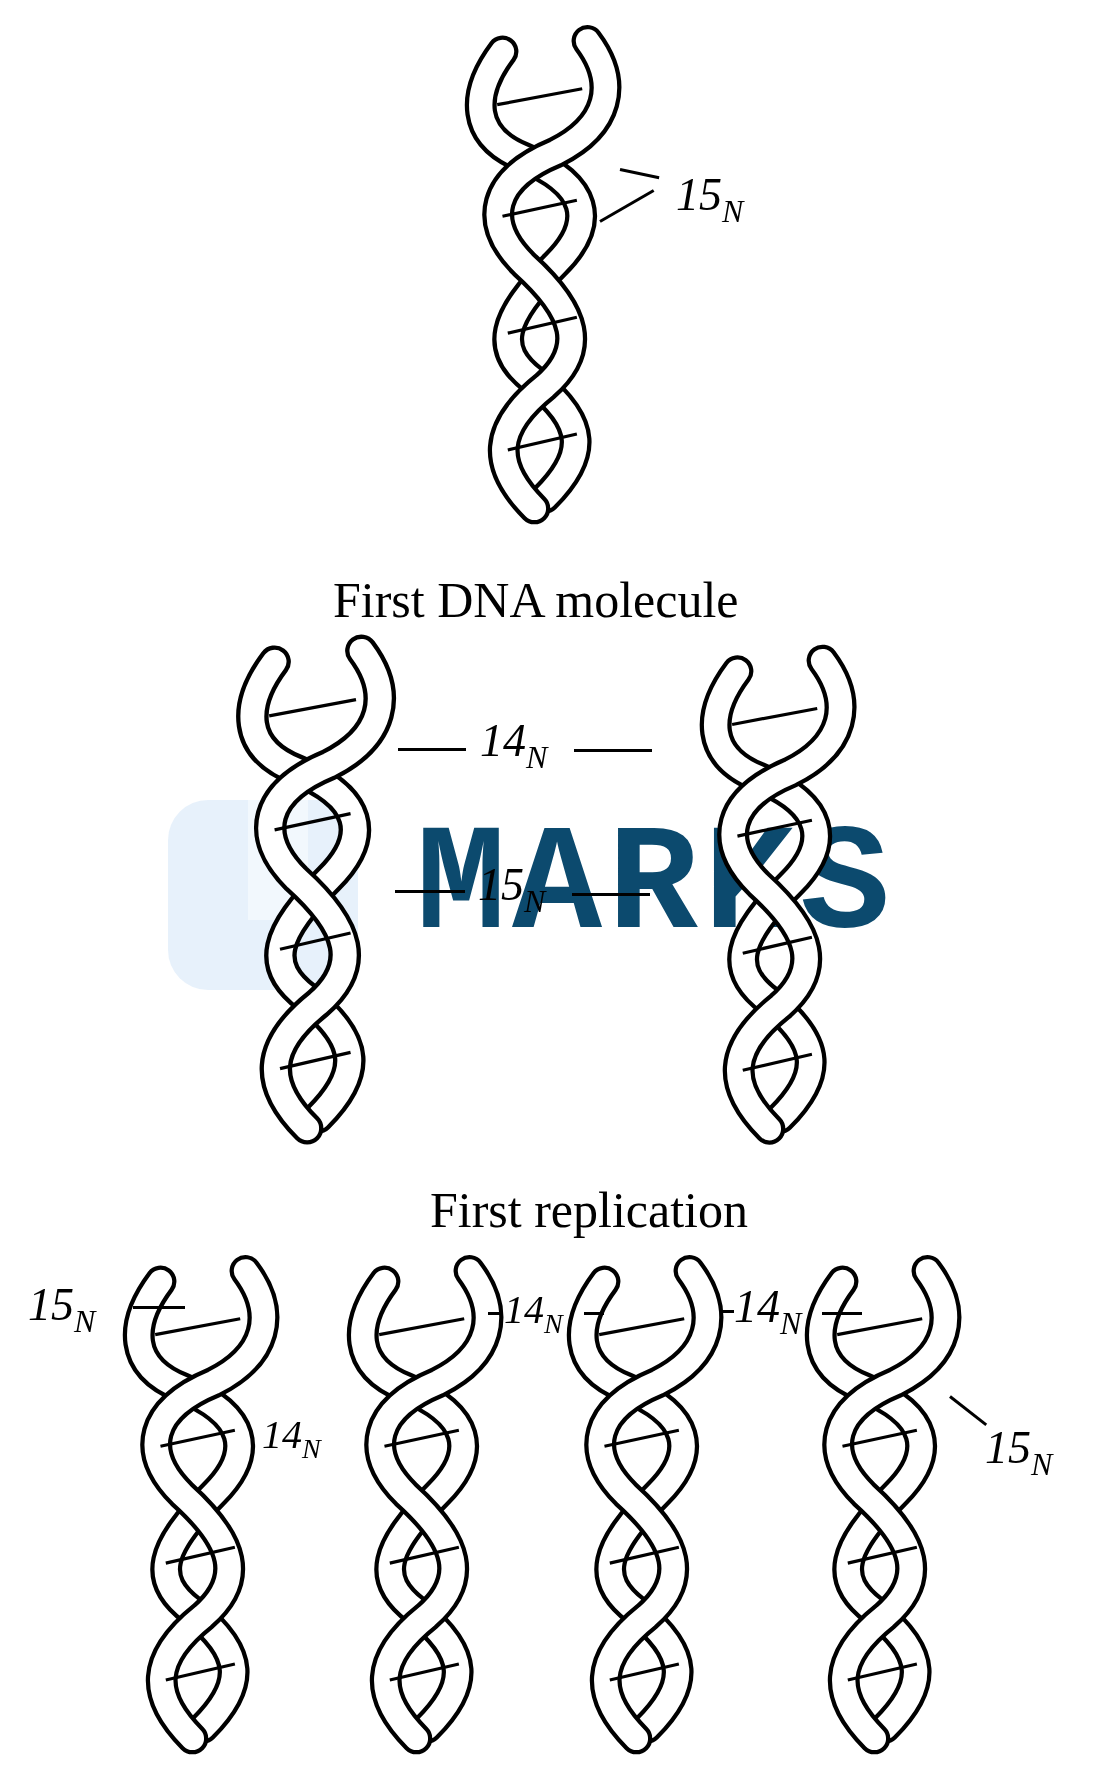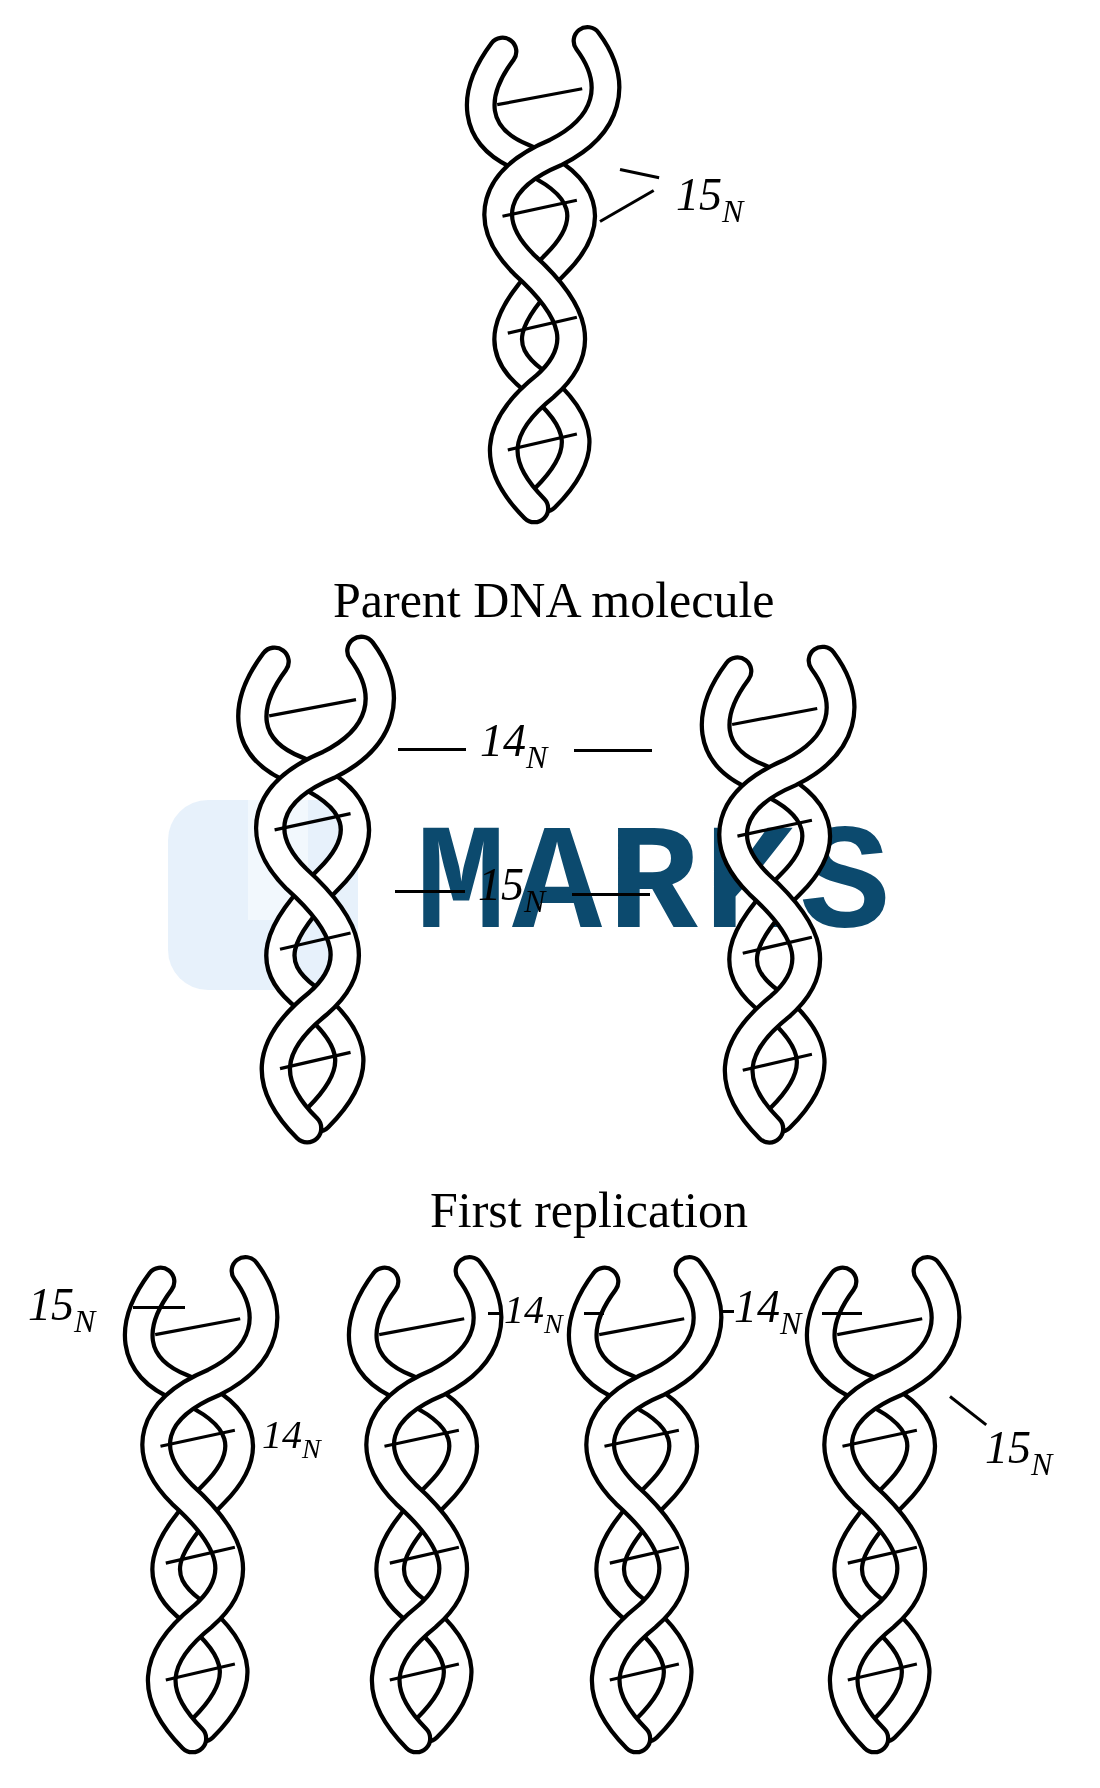--- a/index.html
+++ b/index.html
@@ -49,21 +49,21 @@
 </svg>
 
 <svg class="helix" style="left:460px; top:20px" width="170" height="520" viewBox="0 0 160 470">
   <use href="#helix"></use>
 </svg>
 <div class="abs" style="left:620px; top:168px; width:40px; height:3px; background:#000; transform:rotate(12deg); transform-origin:left;"></div>
 <div class="abs" style="left:600px; top:220px; width:62px; height:3px; background:#000; transform:rotate(-30deg); transform-origin:left;"></div>
 <div class="lbl" style="left:676px; top:172px;">
   <span>15</span><sub>N</sub>
 </div>
-<div class="caption" style="left:333px; top:575px;">Parent DNA molecule</div>
+<div class="caption" style="left:333px; top:575px;">First DNA molecule</div>
 
 <svg class="helix" style="left:228px; top:640px" width="180" height="510" viewBox="0 0 160 470">
   <use href="#helix"></use>
 </svg>
 <svg class="helix" style="left:690px; top:650px" width="180" height="500" viewBox="0 0 160 470">
   <use href="#helix"></use>
 </svg>
 
 <div class="leader" style="left:398px; top:748px; width:68px;"></div>
 <div class="lbl" style="left:480px; top:718px;">

